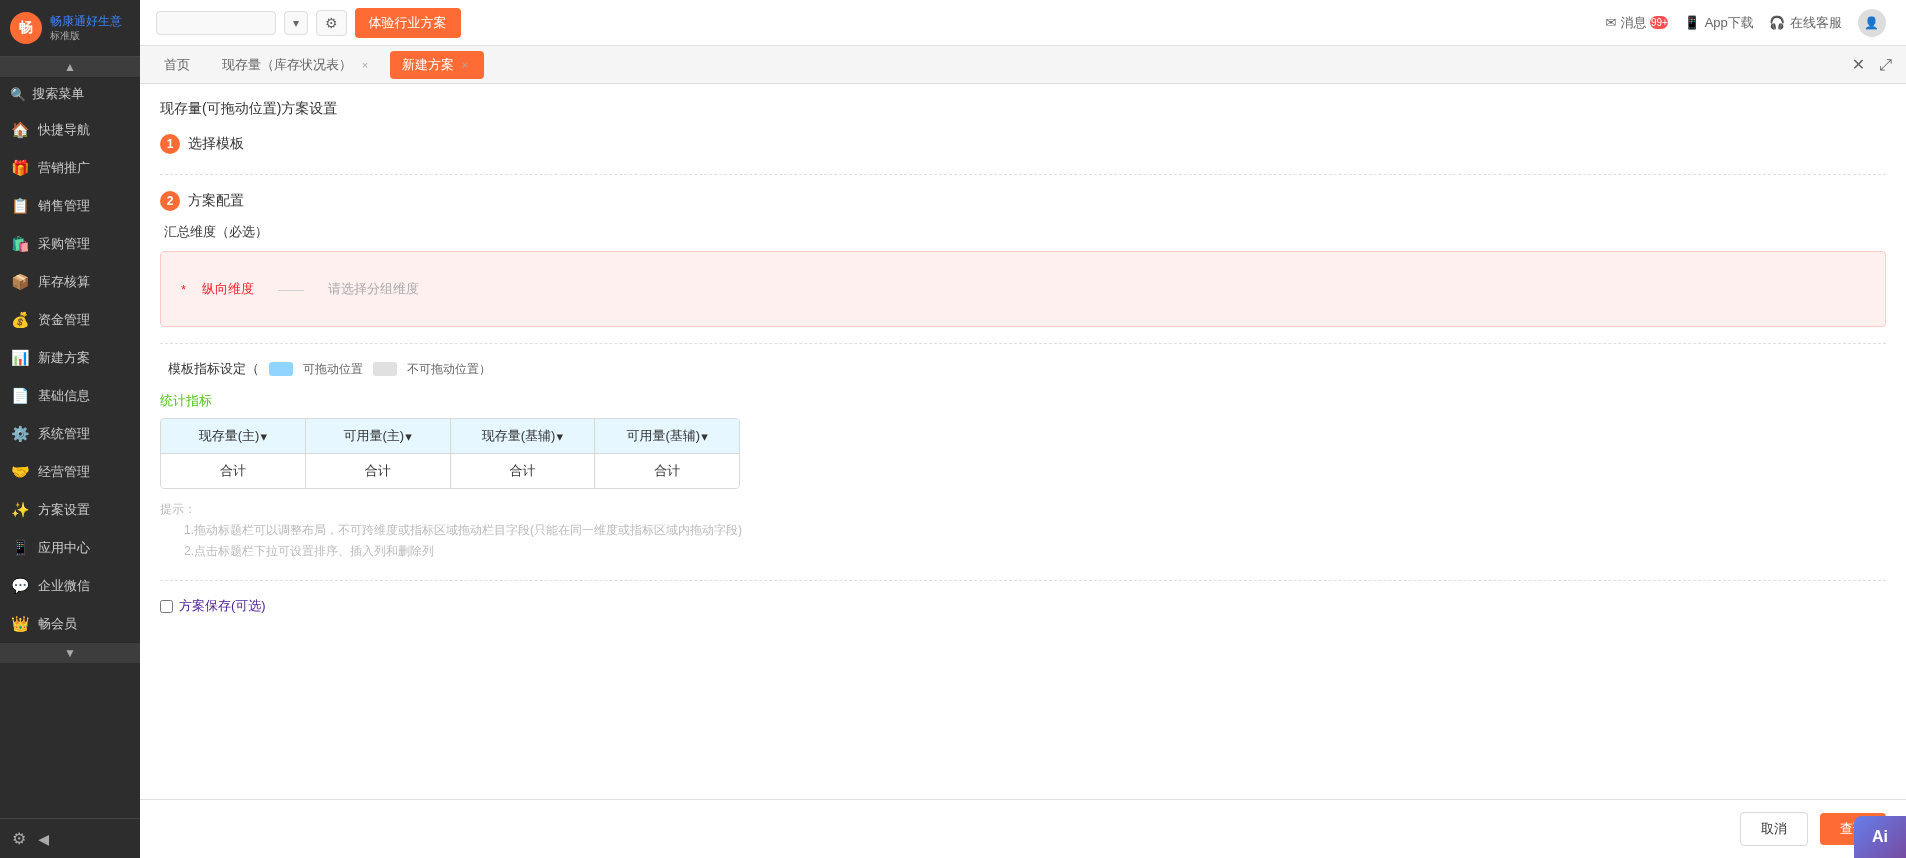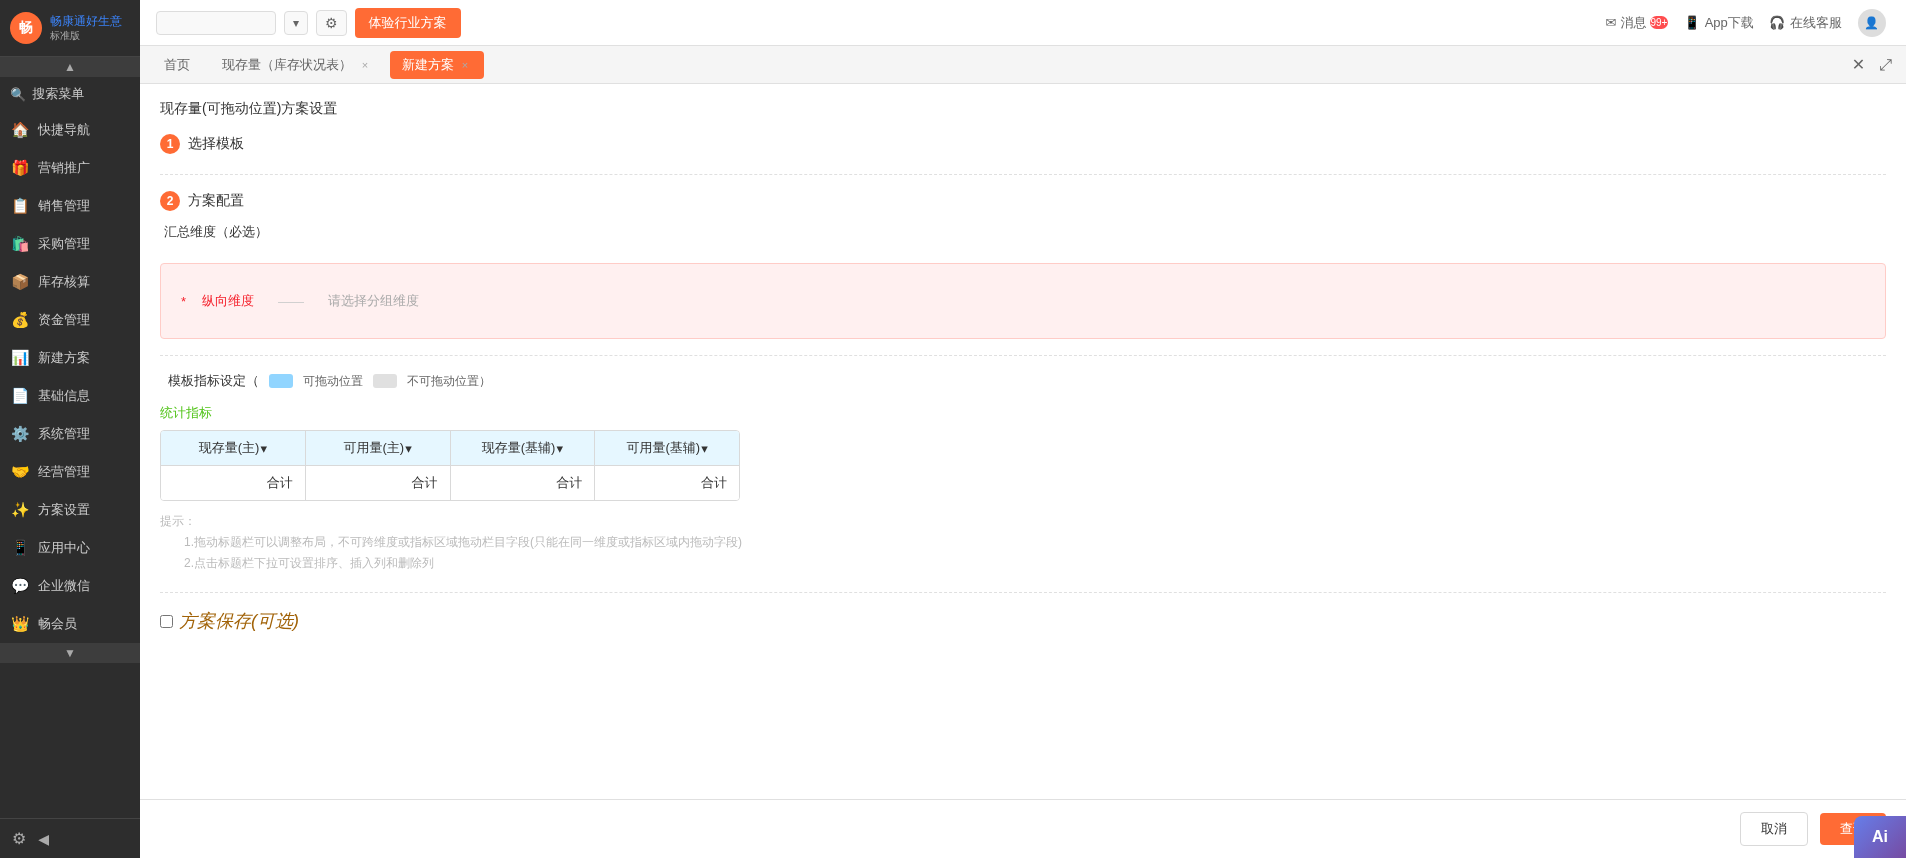--- a/index.html
+++ b/index.html
@@ -108,20 +108,21 @@
     .topbar-right {
       display: flex; align-items: center; gap: 16px;
     }
     .topbar-msg {
       display: flex; align-items: center; gap: 4px;
       font-size: 13px; color: #666; cursor: pointer; position: relative;
     }
     .badge {
       background: #ff4d4f; color: white; font-size: 10px;
       border-radius: 8px; padding: 1px 0; min-width: 18px;
+      text-align: center;
     }
     .topbar-user {
       display: flex; align-items: center; gap: 4px;
       font-size: 13px; color: #666; cursor: pointer;
     }
     .topbar-avatar {
       width: 28px; height: 28px; border-radius: 50%;
       background: #ddd; display: flex; align-items: center; justify-content: center;
       font-size: 12px; color: #888;
     }
@@ -198,21 +199,21 @@
       margin-left: 28px;
     }
     .radio-label {
       display: flex; align-items: center; gap: 5px;
       font-size: 13px; color: #333; cursor: pointer;
     }
     .radio-input { accent-color: #ff6b35; cursor: pointer; }
 
     
     .dimension-label {
-      font-size: 13px; color: #333; margin-bottom: 22px; margin-left: 4px;
+      font-size: 13px; color: #333; margin-bottom: 10px; margin-left: 4px;
     }
     .dimension-box {
       background: #fff0f0;
       border: 1px solid #ffccc7;
       border-radius: 4px;
       padding: 28px 20px;
       display: flex; align-items: center; gap: 16px;
       margin-bottom: 16px;
     }
     .dimension-text {
@@ -263,40 +264,40 @@
       font-size: 13px; color: #333;
       cursor: pointer;
     }
     .stats-header-cell:last-child { border-right: none; }
     .stats-body-row {
       display: flex; background: #fff;
       border-top: 1px solid #d9d9d9;
     }
     .stats-body-cell {
       flex: 1; padding: 8px 12px;
-      display: flex; align-items: center; justify-content: flex-end;
+      display: flex; align-items: center; justify-content: center;
       border-right: 1px solid #d9d9d9;
       font-size: 13px; color: #333;
     }
     .stats-body-cell:last-child { border-right: none; }
 
     
     .tips-section {
       margin-top: 8px; margin-bottom: 20px;
     }
     .tips-label { font-size: 12px; color: #bbb; }
     .tips-item { font-size: 12px; color: #bbb; margin-top: 4px; padding-left: 24px; }
 
     
     .save-row {
       display: flex; align-items: center; gap: 6px;
       margin-bottom: 10px;
     }
     .save-checkbox { cursor: pointer; }
-    .save-label { font-size: 18px; color: #a16207; font-style: italic; }
+    .save-label { font-size: 13px; color: #4c1d95; }
 
     
     .footer {
       background: #fff;
       border-top: 1px solid #e0e0e0;
       display: flex;
       justify-content: flex-end;
       align-items: center;
       padding: 12px 20px;
       gap: 12px;

